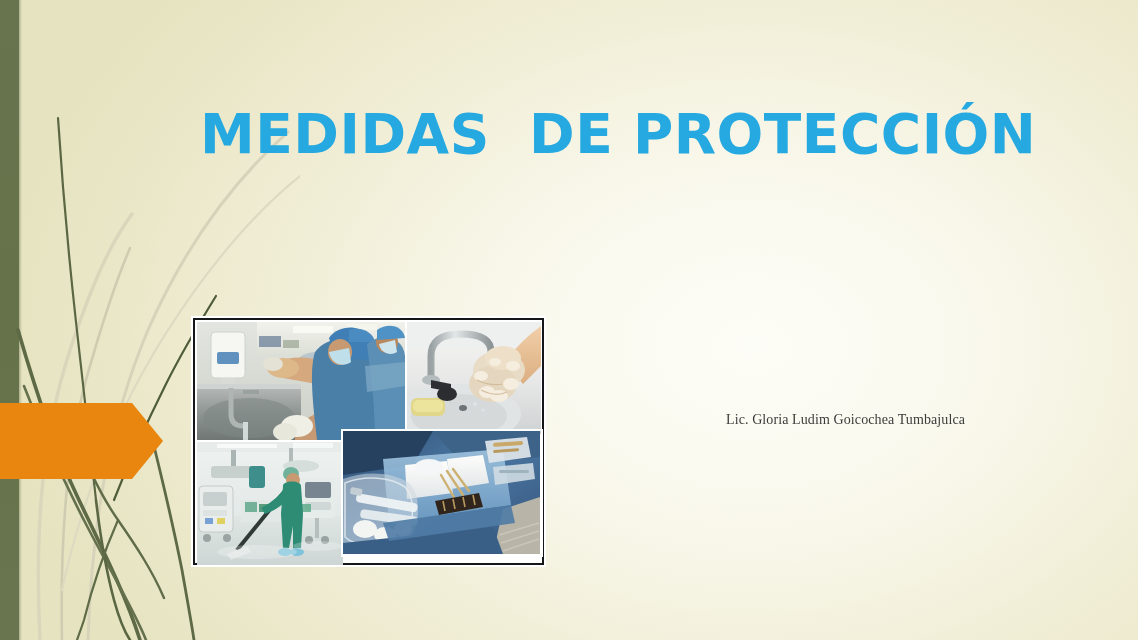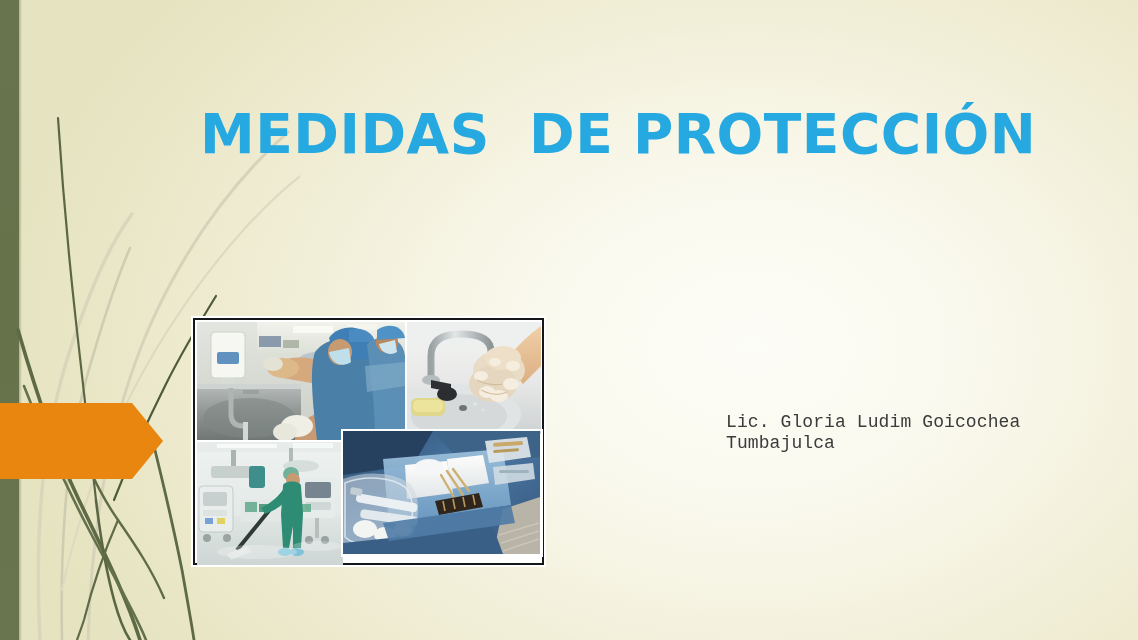--- a/index.html
+++ b/index.html
@@ -64,22 +64,22 @@
     line-height: 1.12;
     white-space: pre;
   }
 
   
   .author {
     position: absolute;
     left: 726px;
     top: 412px;
     width: 300px;
-    font-family: Liberation Mono, monospace;
-    font-size: 18px;
+    font-family: Liberation Serif, serif;
+    font-size: 14px;
     line-height: 1.17;
     color: #3b3b3b;
     letter-spacing: 0.1px;
   }
 
   
   .collage {
     position: absolute;
     left: 191px;
     top: 316px;

